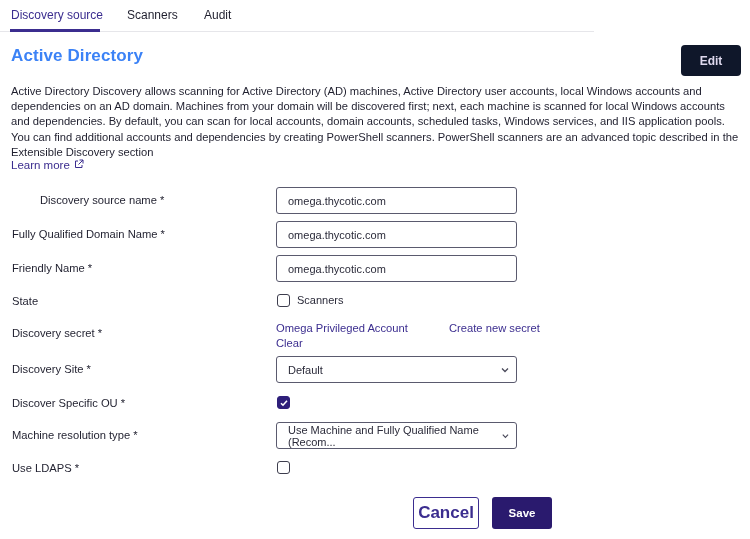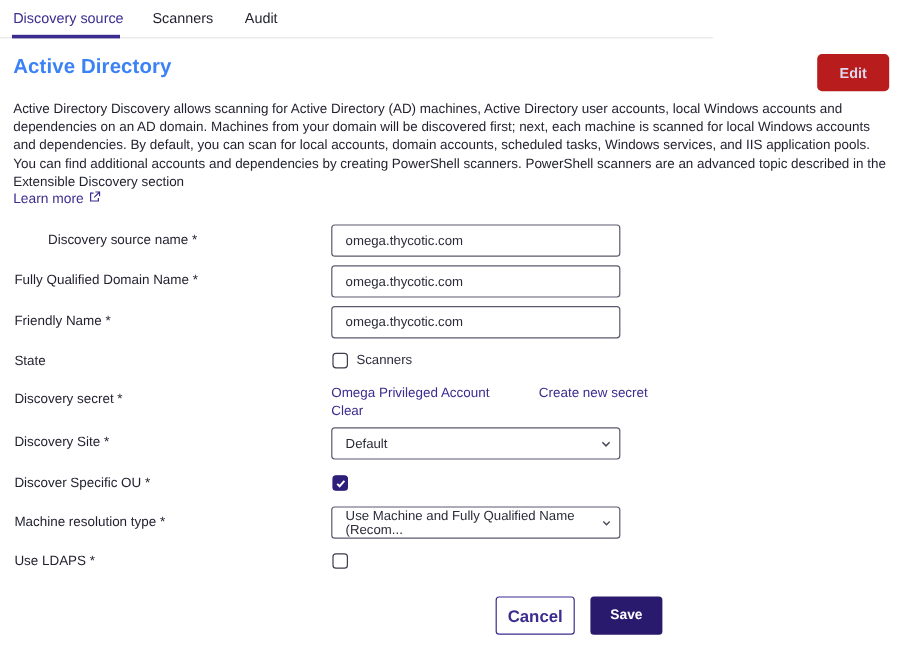--- a/index.html
+++ b/index.html
@@ -21,21 +21,21 @@
     .tab-underline {
       position: absolute; left: 10px; top: 29px; width: 90px; height: 3px;
       background: #3b2d8f;
     }
     .page-title {
       position: absolute; left: 11px; top: 46px;
       font-size: 17px; font-weight: bold; color: #3b82f6; letter-spacing: 0.1px;
     }
     .edit-btn {
       position: absolute; left: 681px; top: 45px; width: 60px; height: 31px;
-      border-radius: 4px; background: #b91c1c; color: #ded9ee;
+      border-radius: 4px; background: #0f172a; color: #ded9ee;
       font-size: 12px; font-weight: bold; border: none;
       display: flex; align-items: center; justify-content: center;
     }
     .description {
       position: absolute; left: 11px; top: 84px; width: 730px;
       font-size: 11.2px; line-height: 15.2px; color: #1f1f2e;
     }
     .learn-more {
       position: absolute; left: 11px; top: 159px;
       font-size: 11.5px; color: #3b2d8f; text-decoration: none;
@@ -68,21 +68,21 @@
     .check-label {
       position: absolute; left: 297px; font-size: 11px; color: #2b2b3a;
     }
     .link {
       position: absolute; font-size: 11.2px; color: #3b2d8f; cursor: pointer;
       white-space: nowrap;
     }
     .btn-cancel {
       position: absolute; left: 413px; top: 497px; width: 66px; height: 32px;
       border: 1px solid #3b2d8f; border-radius: 3px; background: #fff;
-      color: #3b2d8f; font-size: 14px; font-weight: bold;
+      color: #3b2d8f; font-size: 17px; font-weight: bold;
       display: flex; align-items: center; justify-content: center; cursor: pointer;
     }
     .btn-save {
       position: absolute; left: 492px; top: 497px; width: 60px; height: 32px;
       border: none; border-radius: 3px; background: #2a1a6e;
       color: #fff; font-size: 11.5px; font-weight: bold;
       display: flex; align-items: center; justify-content: center; cursor: pointer;
     }
   </style>
 </head>

